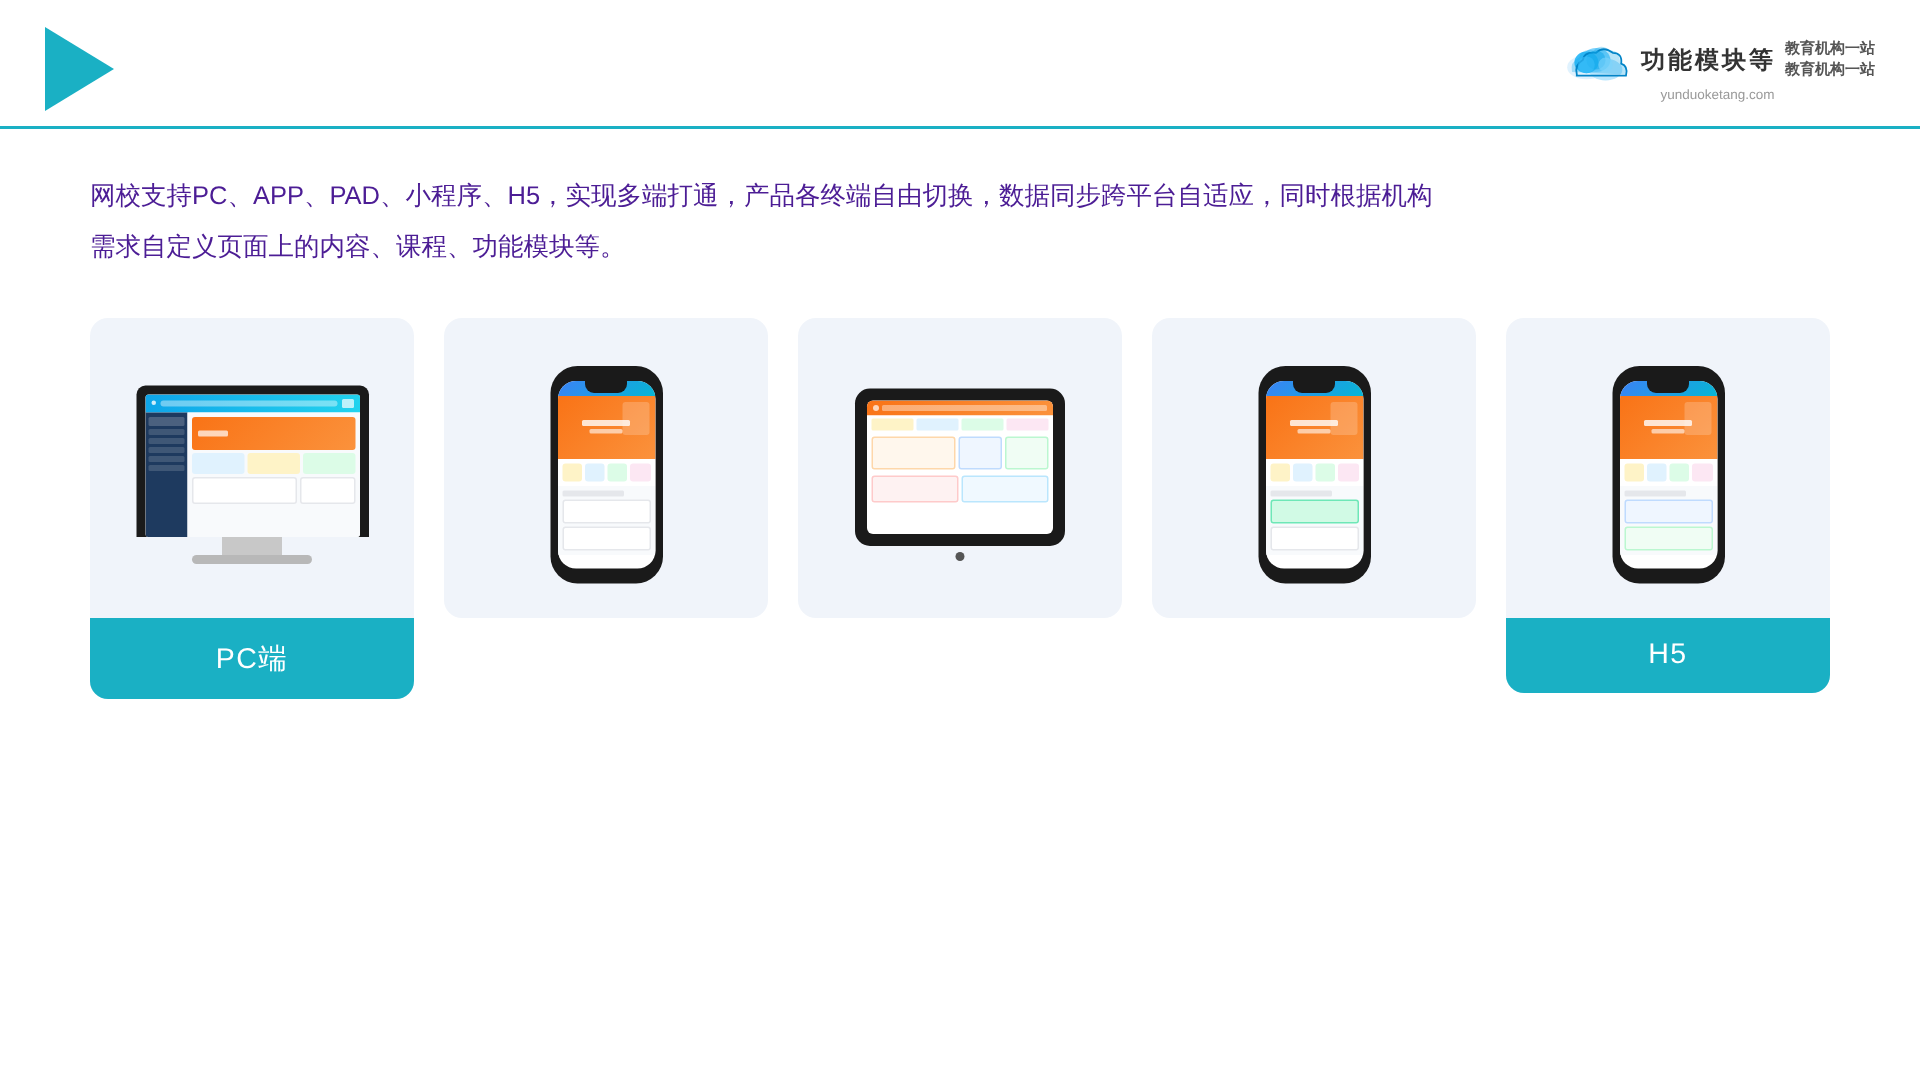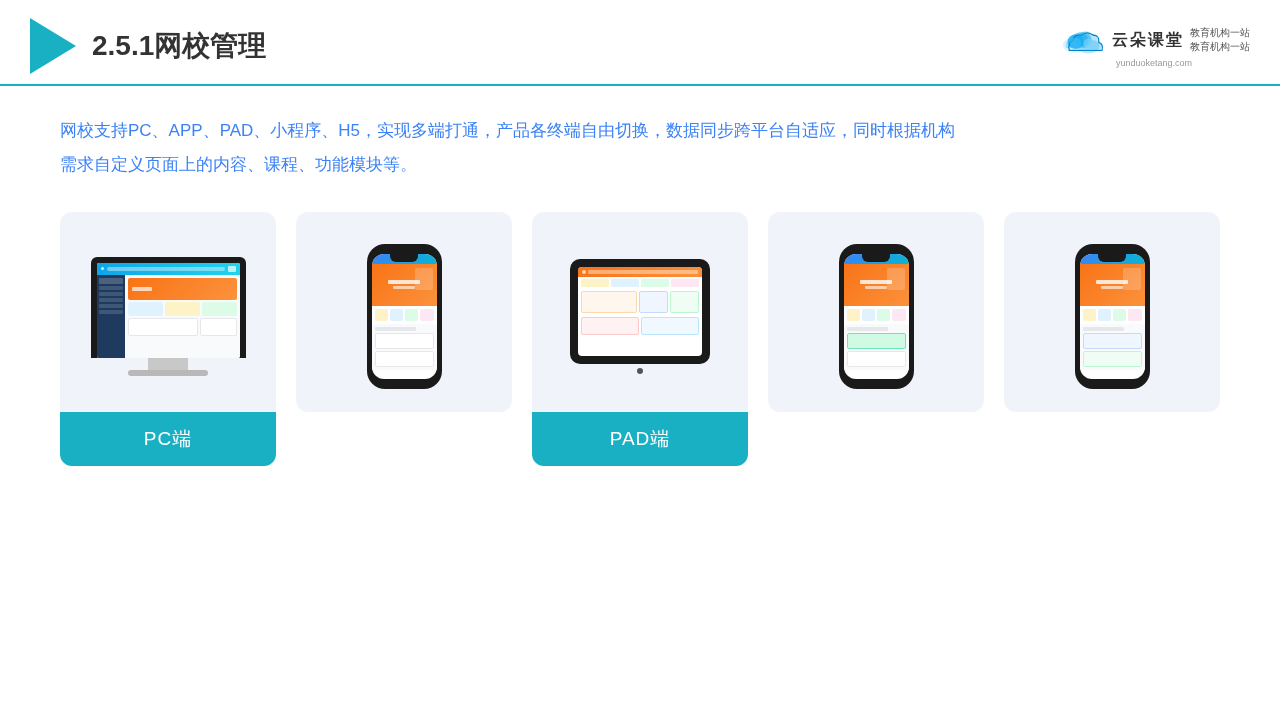--- a/index.html
+++ b/index.html
@@ -62,21 +62,21 @@
       font-size: 9px;
       color: #999;
     }
 
     
     .main {
       padding: 28px 60px 20px 60px;
     }
     .description {
       font-size: 17px;
-      color: #3b82f6;
+      color: #4c1d95;
       line-height: 2;
       margin-bottom: 30px;
     }
 
     
     .cards-container {
       display: flex;
       gap: 20px;
       justify-content: flex-start;
       align-items: flex-start;
@@ -226,42 +226,41 @@
       padding: 14px 0;
       letter-spacing: 1px;
     }
   </style>
 </head>
 <body>
 
 <div class="header">
   <div class="header-left">
     <div class="logo-triangle"></div>
-    <h1 class="header-title">2.5.1网校管理</h1>
   </div>
   <div class="header-brand">
     <div class="brand-logo">
       <svg class="cloud-icon" viewBox="0 0 60 40" fill="none" xmlns="http://www.w3.org/2000/svg">
         <ellipse cx="22" cy="26" rx="16" ry="10" fill="#e0f2fe"></ellipse>
         <ellipse cx="38" cy="28" rx="14" ry="9" fill="#bae6fd"></ellipse>
         <ellipse cx="30" cy="20" rx="12" ry="10" fill="#7dd3fc"></ellipse>
         <ellipse cx="22" cy="22" rx="10" ry="9" fill="#38bdf8"></ellipse>
 
         <path d="M10 30 Q8 22 16 18 Q18 10 28 12 Q34 6 42 12 Q50 12 50 22 Q56 24 54 32 Z" fill="#0ea5e9" opacity="0.3"></path>
 
         <path d="M14 32 Q12 24 19 20 Q20 13 30 14 Q36 8 44 14 Q52 14 51 23 Q57 25 55 33 H14Z" fill="none" stroke="#0284c7" stroke-width="1.5"></path>
 
         <circle cx="30" cy="20" r="8" fill="#0ea5e9" opacity="0.5"></circle>
         <circle cx="22" cy="24" r="7" fill="#38bdf8" opacity="0.6"></circle>
         <circle cx="38" cy="24" r="6" fill="#7dd3fc" opacity="0.6"></circle>
       </svg>
       <div>
-        <div class="brand-name">云朵课堂</div>
-      </div>
-      <div style="font-size:10px;color:#555;line-height:1.4;">
+        <div class="brand-name">功能模块等</div>
+      </div>
+      <div style="font-size:10px;color:#555;line-height:1.4;font-weight:bold;">
         <div>教育机构一站</div>
         <div>教育机构一站</div>
       </div>
     </div>
     <div class="brand-url">yunduoketang.com</div>
   </div>
 </div>
 
 <div class="main">
   <p class="description">
@@ -375,21 +374,20 @@
                 <div style="display:flex;gap:2px;padding:2px 3px;">
                   <div style="flex:1;height:18px;background:#fef2f2;border-radius:2px;border:1px solid #fecaca;"></div>
                   <div style="flex:1;height:18px;background:#f0f9ff;border-radius:2px;border:1px solid #bae6fd;"></div>
                 </div>
               </div>
             </div>
           </div>
           <div class="tablet-home-btn"></div>
         </div>
       </div>
-      <div class="card-label">PAD端</div>
     </div>
 
     <div class="card">
       <div class="card-image-area">
         <div class="phone-mockup">
           <div class="phone-outer">
             <div class="phone-notch"></div>
             <div class="phone-screen">
               <div class="screen-content">
                 <div style="height:10px;background:linear-gradient(135deg,#3b82f6,#06b6d4);display:flex;align-items:center;padding-top:2px;justify-content:center;">
@@ -446,16 +444,17 @@
                 <div style="padding:3px;background:#f8fafc;display:flex;flex-direction:column;gap:2px;">
                   <div style="height:4px;background:#e5e7eb;border-radius:1px;width:70%;"></div>
                   <div style="height:16px;background:#eff6ff;border-radius:2px;border:1px solid #bfdbfe;"></div>
                   <div style="height:16px;background:#f0fdf4;border-radius:2px;border:1px solid #bbf7d0;"></div>
                 </div>
               </div>
             </div>
           </div>
         </div>
       </div>
+      <div class="card-label">H5</div>
     </div>
 
   </div>
 </div>
 
 </body></html>

